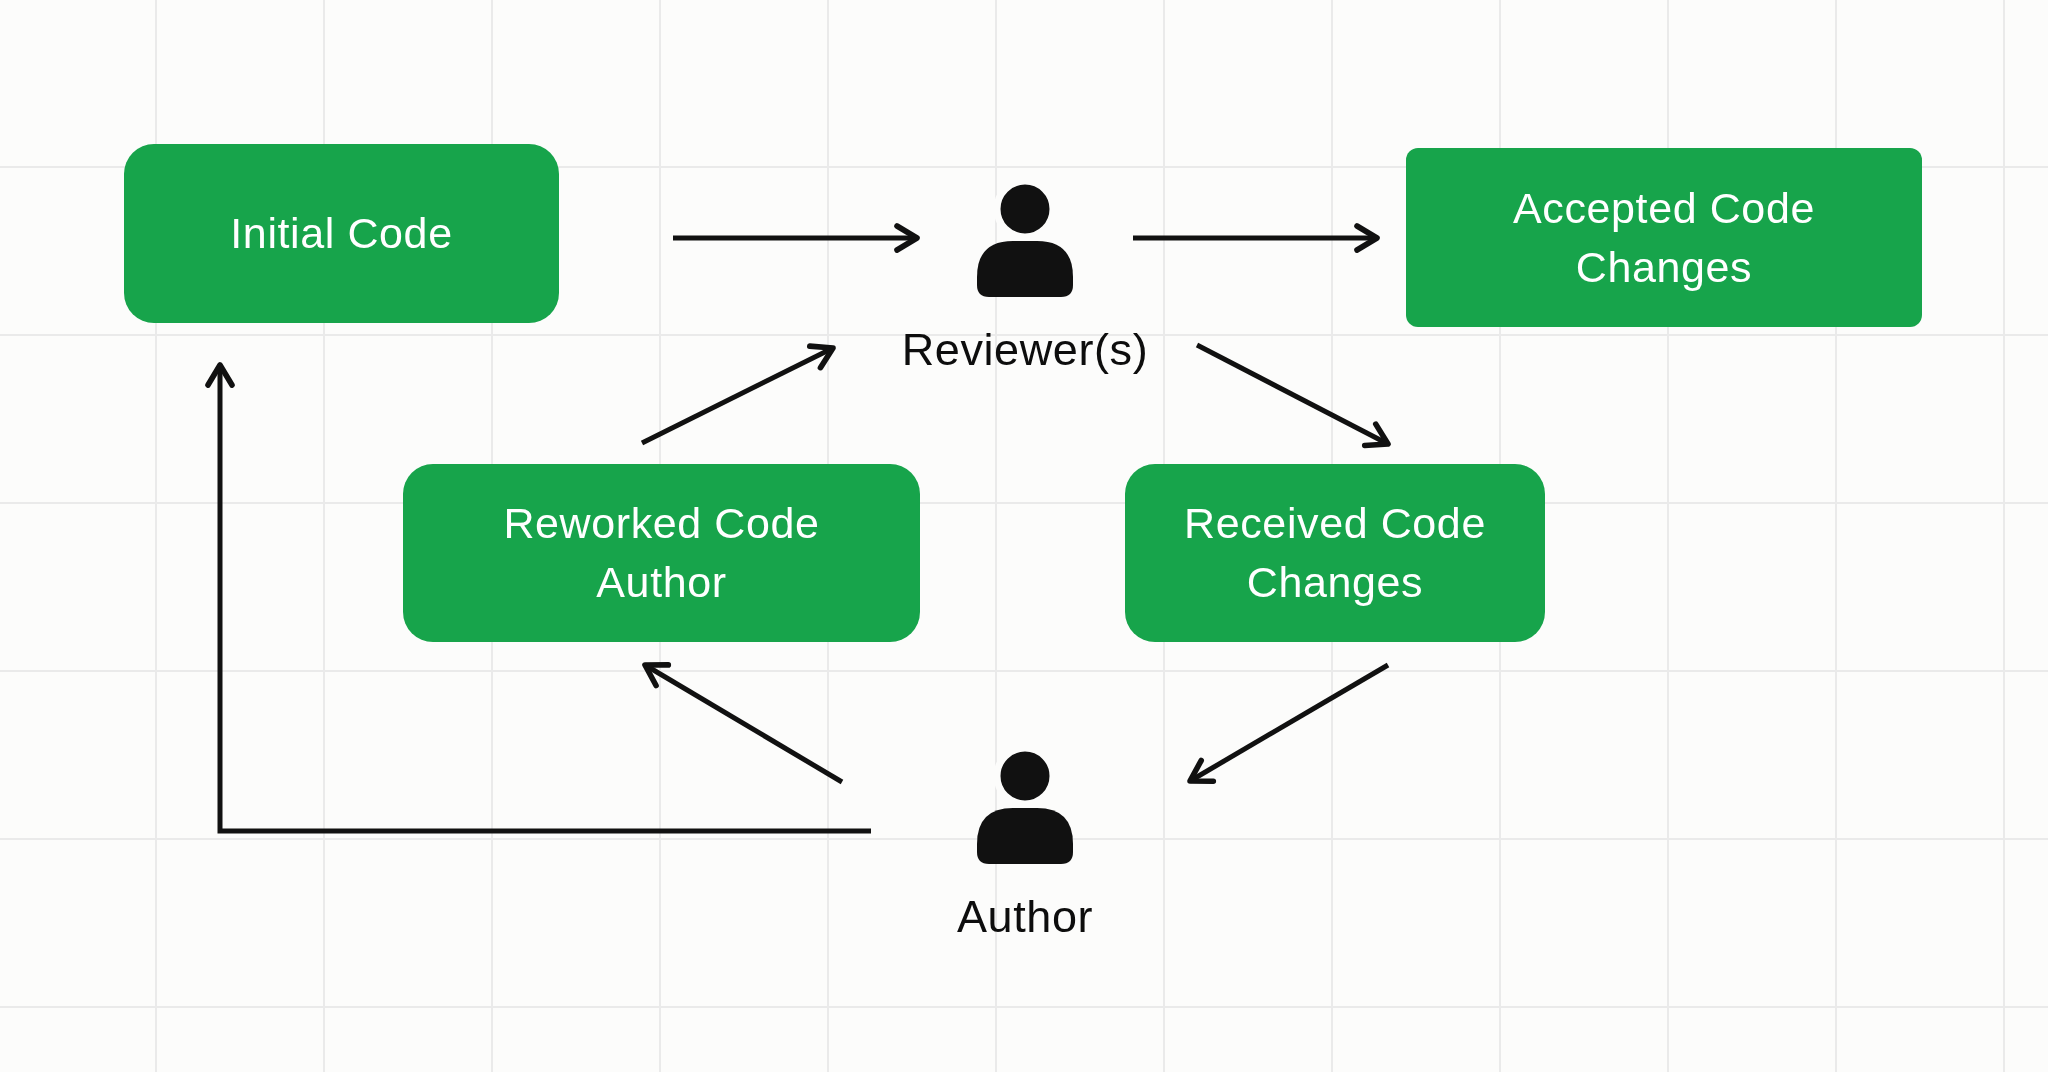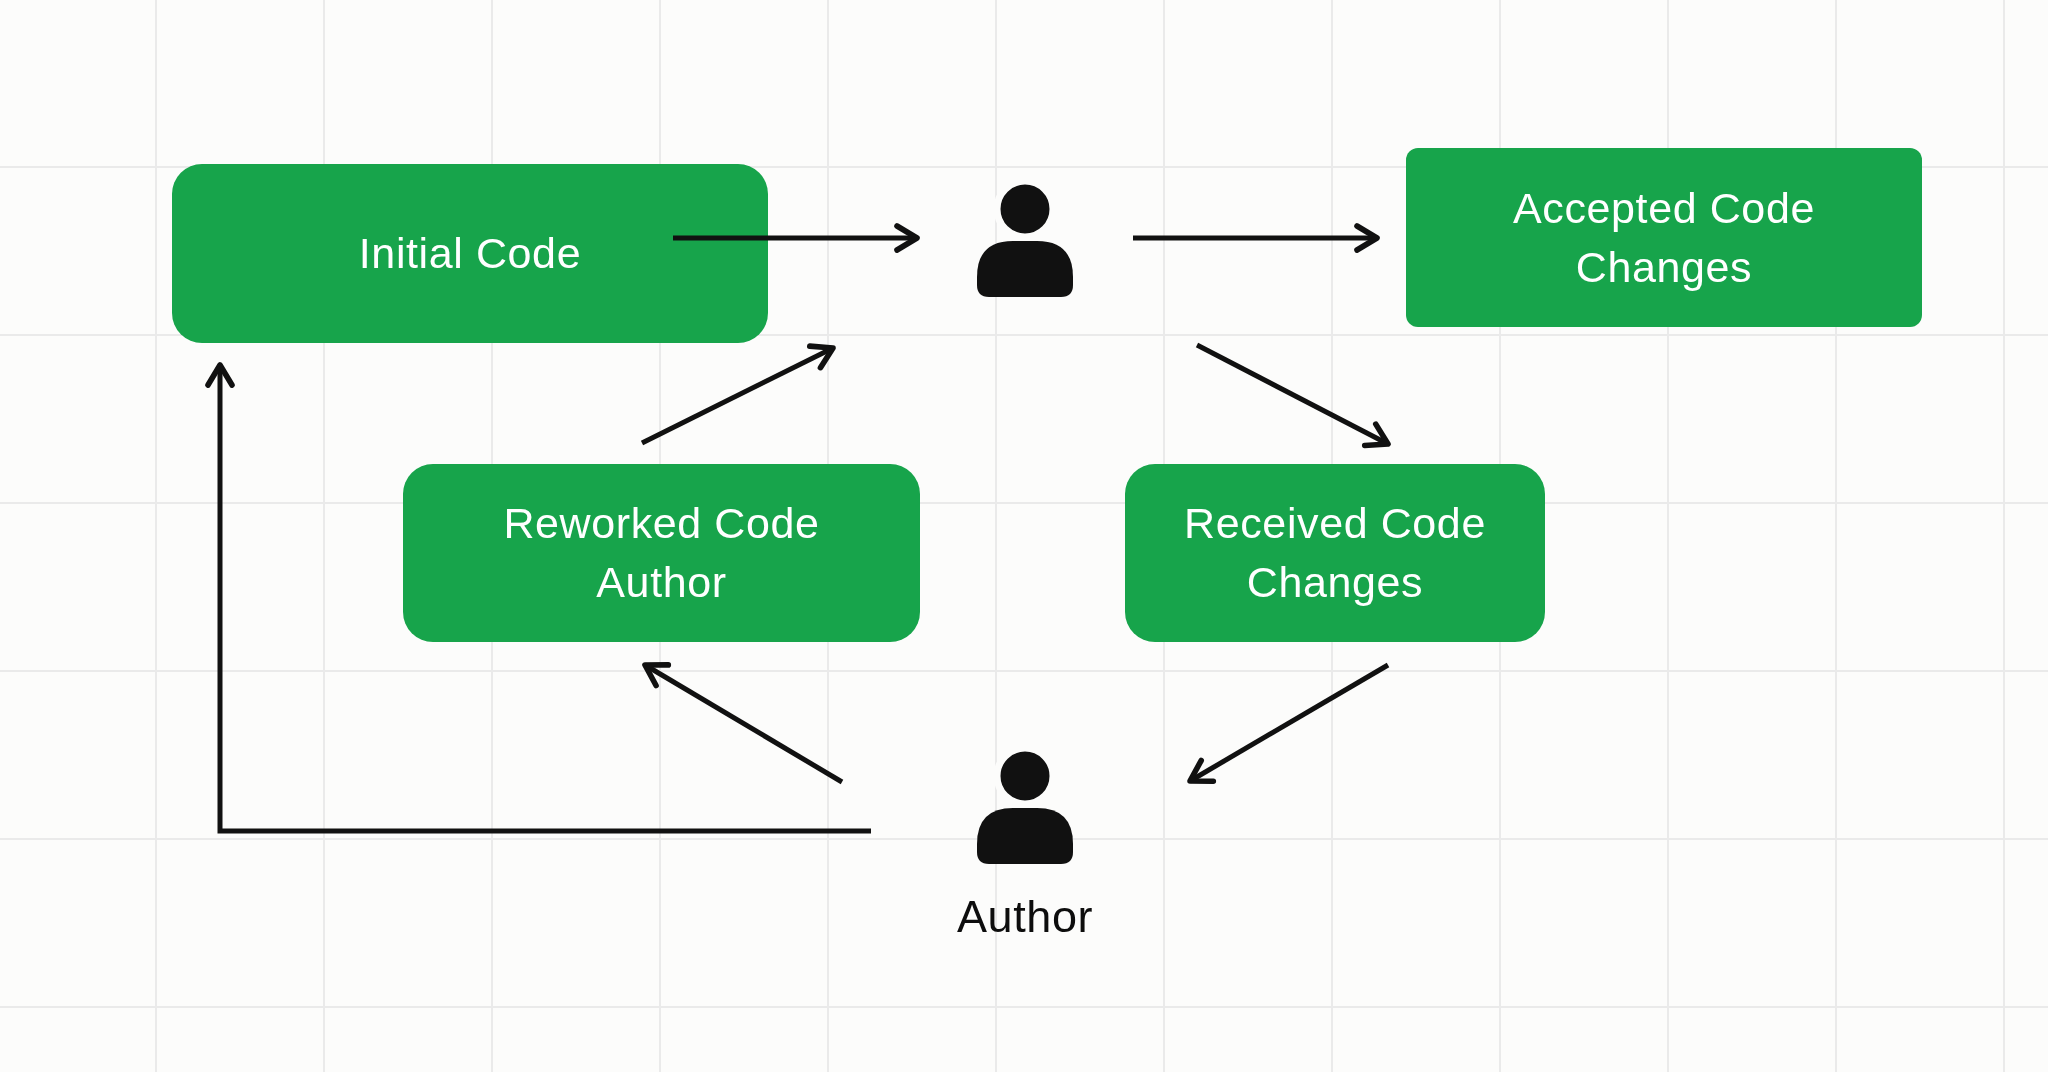--- a/index.html
+++ b/index.html
@@ -29,21 +29,21 @@
     display:flex;
     align-items:center;
     justify-content:center;
     text-align:center;
     color:var(--node-text);
     font-size:43px;
     letter-spacing:0.6px;
     line-height:1.37;
     padding:0 42px;
   }
-  #node-initial  {left:124px;  top:164px; width:596px; height:179px;margin-left:48px;}
+  #node-initial  {left:124px;  top:144px; width:435px; height:179px;}
   #node-accepted {left:1406px; top:148px; width:516px; height:179px;border-radius:12px;}
   #node-reworked {left:403px;  top:464px; width:517px; height:178px;}
   #node-received {left:1125px; top:464px; width:420px; height:178px;}
 
   .actor{position:absolute; width:300px; display:flex; flex-direction:column; align-items:center;}
   #actor-reviewer{left:875px; top:181px;}
   #actor-author {left:875px; top:748px;}
   .actor svg.person{width:100px; height:116px; display:block;}
   .actor .actor-label{
     margin-top:27px;
@@ -84,20 +84,21 @@
 
   <div class="node" id="node-received">
     <span>Received Code Changes</span>
   </div>
 
   <div class="actor" id="actor-reviewer">
     <svg class="person" viewBox="0 0 100 116" aria-hidden="true">
       <path class="body" d="M14 116 Q2 116 2 104 L2 96 Q2 60 38 60 L62 60 Q98 60 98 96 L98 104 Q98 116 86 116 Z"></path>
       <circle class="head" cx="50" cy="28" r="28"></circle>
     </svg>
+    <span class="actor-label">Reviewer(s)</span>
   </div>
 
   <div class="actor" id="actor-author">
     <svg class="person" viewBox="0 0 100 116" aria-hidden="true">
       <path class="body" d="M14 116 Q2 116 2 104 L2 96 Q2 60 38 60 L62 60 Q98 60 98 96 L98 104 Q98 116 86 116 Z"></path>
       <circle class="head" cx="50" cy="28" r="28"></circle>
     </svg>
     <span class="actor-label">Author</span>
   </div>
 

